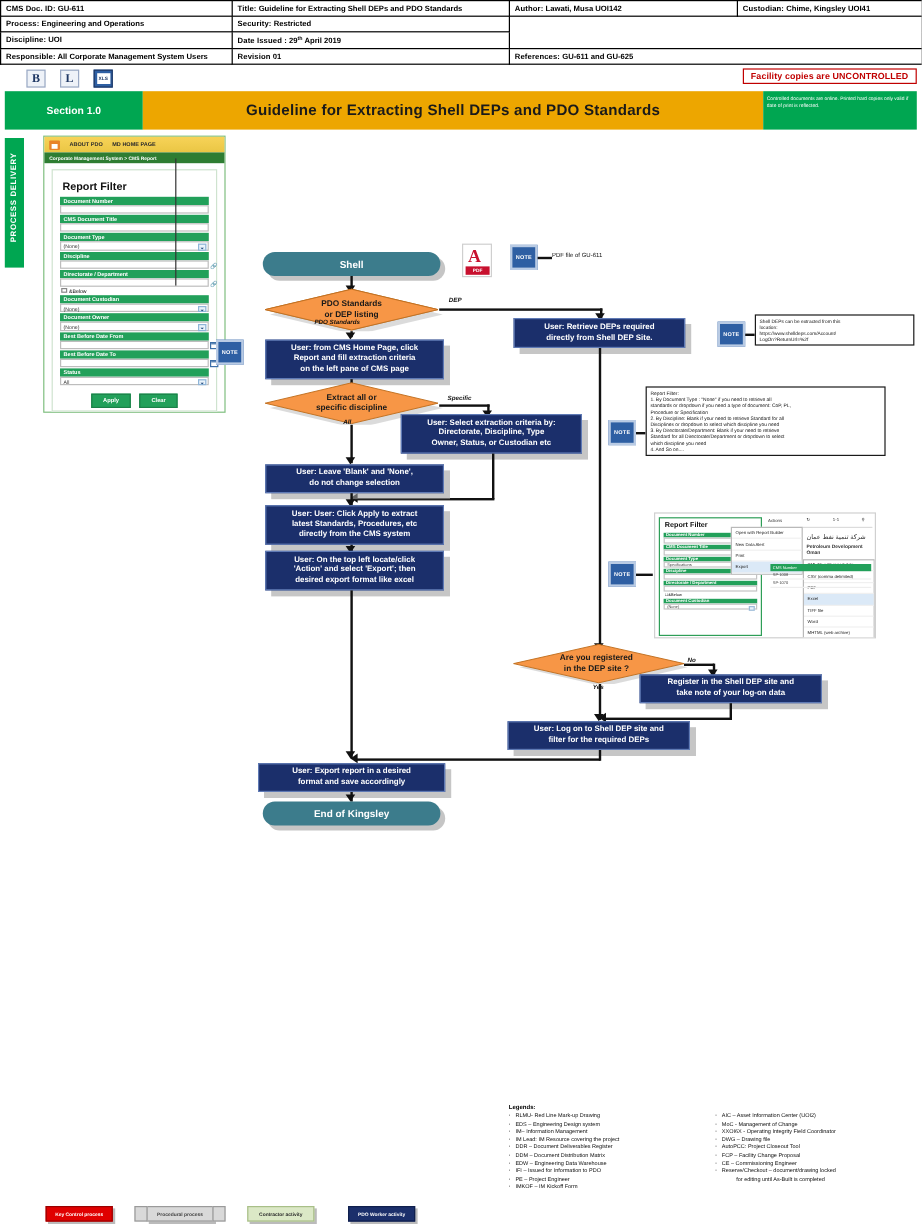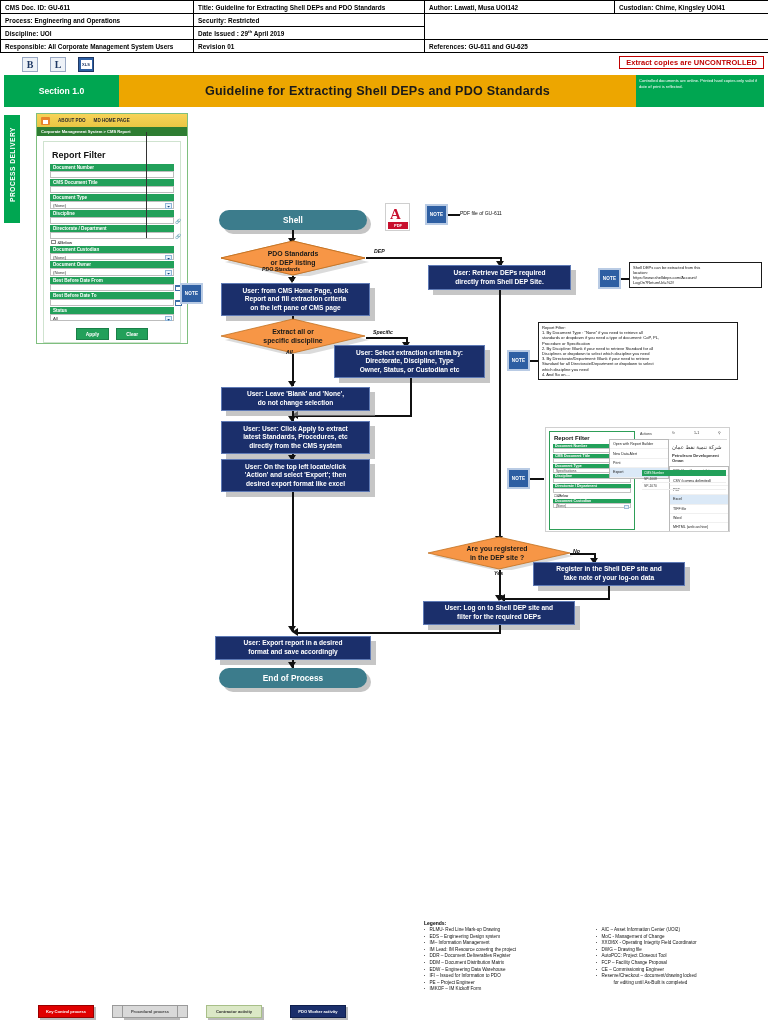--- a/index.html
+++ b/index.html
@@ -319,21 +319,21 @@
   </tr>
 </tbody>
   </table>
 
 <div class="iconrow">
   <div class="sq-icon b">B</div>
   <div class="sq-icon l">L</div>
   <div class="sq-icon x">
       <span class="minig">XLS</span>
     </div>
-  <div class="uncontrolled">Extract copies are UNCONTROLLED</div>
+  <div class="uncontrolled">Facility copies are UNCONTROLLED</div>
 </div>
 
 <div class="banner">
   <div class="sec">Section 1.0</div>
   <div class="mid">Guideline for Extracting Shell DEPs and PDO Standards</div>
   <div class="rt">Controlled documents are online. Printed hard copies only valid if date of print is reflected.</div>
 </div>
 
 <div class="pdbar">
   <span>PROCESS DELIVERY</span>
@@ -560,21 +560,21 @@
 
 <div class="shp proc" style="left:215px;top:636px;width:156px;height:24px;">
   <div>
     <div>User: Export report in a desired</div>
     <div>format and save accordingly</div>
   </div>
 </div>
 <div class="ln lnv" style="left:292px;top:660px;height:8px;"></div>
 <div class="arr" style="left:288px;top:662px;"></div>
 
-<div class="shp term" style="left:219px;top:668px;width:148px;height:20px;">End of Process</div>
+<div class="shp term" style="left:219px;top:668px;width:148px;height:20px;">End of Kingsley</div>
 
 <div class="pdficon" style="left:385px;top:203px;">
   <span class="a">A</span>
   <span class="tag">PDF</span>
 </div>
 <div class="note" style="left:425px;top:204px;">NOTE</div>
 <div class="ln lnh" style="left:448px;top:214px;width:12px;"></div>
 <div style="position:absolute;left:460px;top:210px;font-size:5px;color:#111;">PDF file of GU-611</div>
 
 <div class="note" style="left:598px;top:268px;">NOTE</div>

